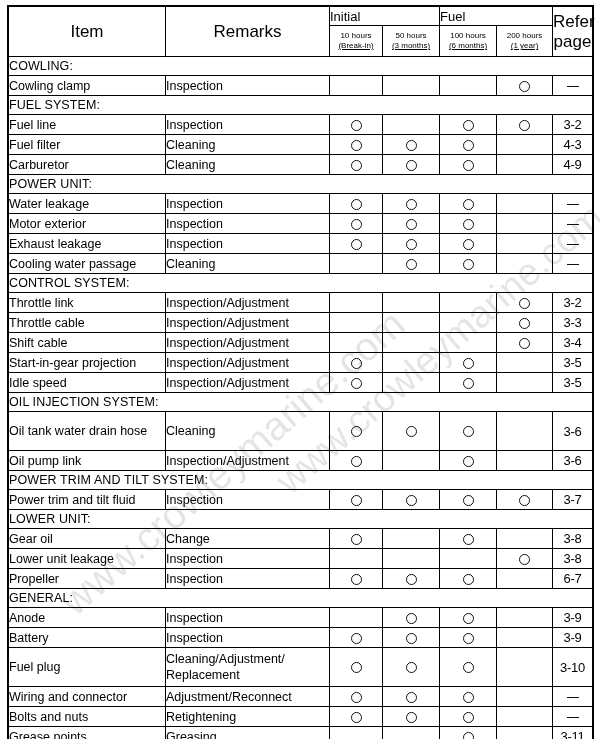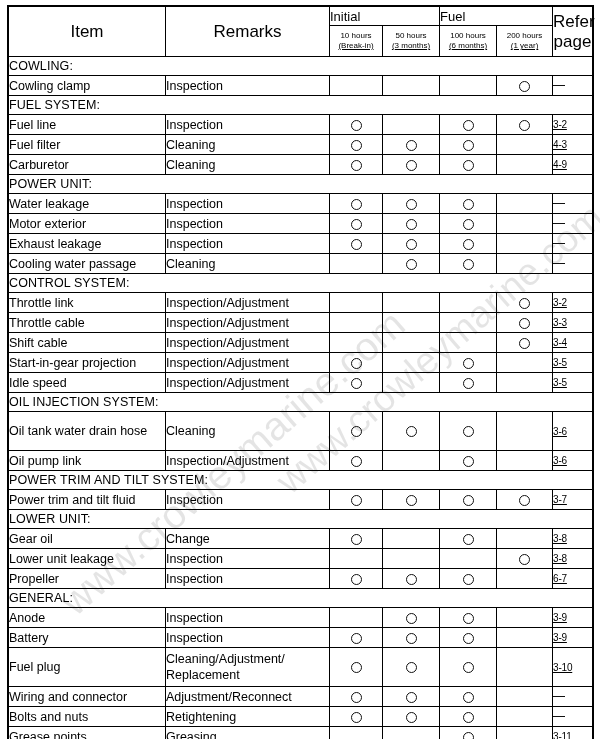--- a/index.html
+++ b/index.html
@@ -116,24 +116,24 @@
     font-size: 12.5px;
     padding-left: 5px;
     text-align: left;
     line-height: 16px;
   }
   td.mark {
     text-align: center;
     font-size: 12px;
   }
   td.page {
-    font-size: 10px;
+    text-align: center;
+    font-size: 13px;
     font-weight: bold;
     letter-spacing: -0.2px;
-    text-decoration: underline;
   }
   .circ {
     display: inline-block;
     width: 9px;
     height: 9px;
     border: 1.2px solid #111;
     border-radius: 50%;
     vertical-align: middle;
   }
   .dash {

